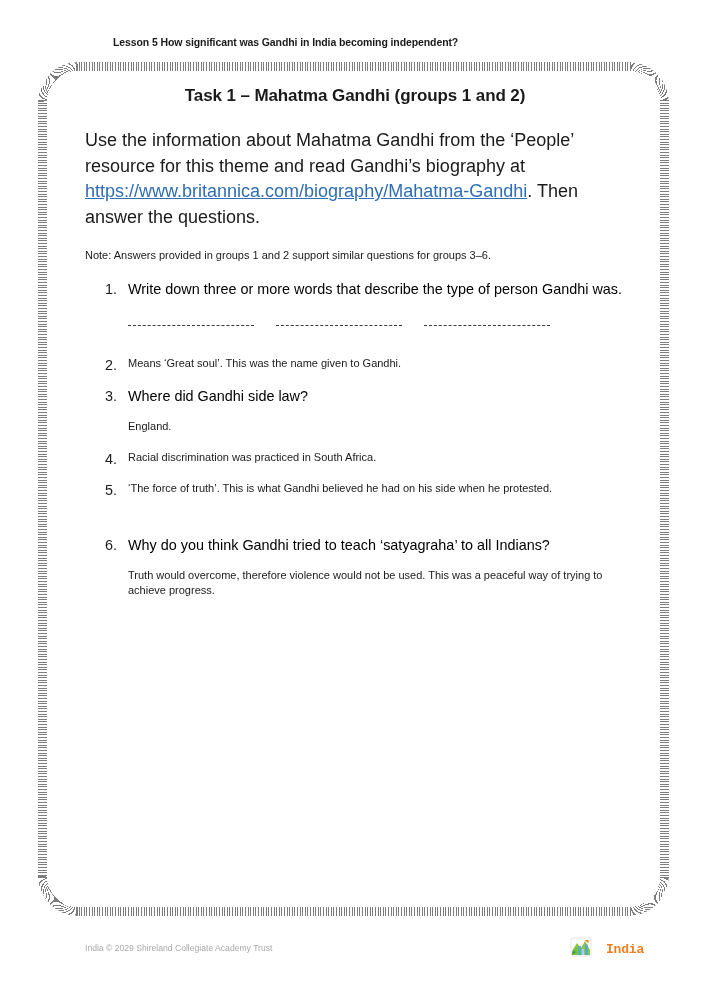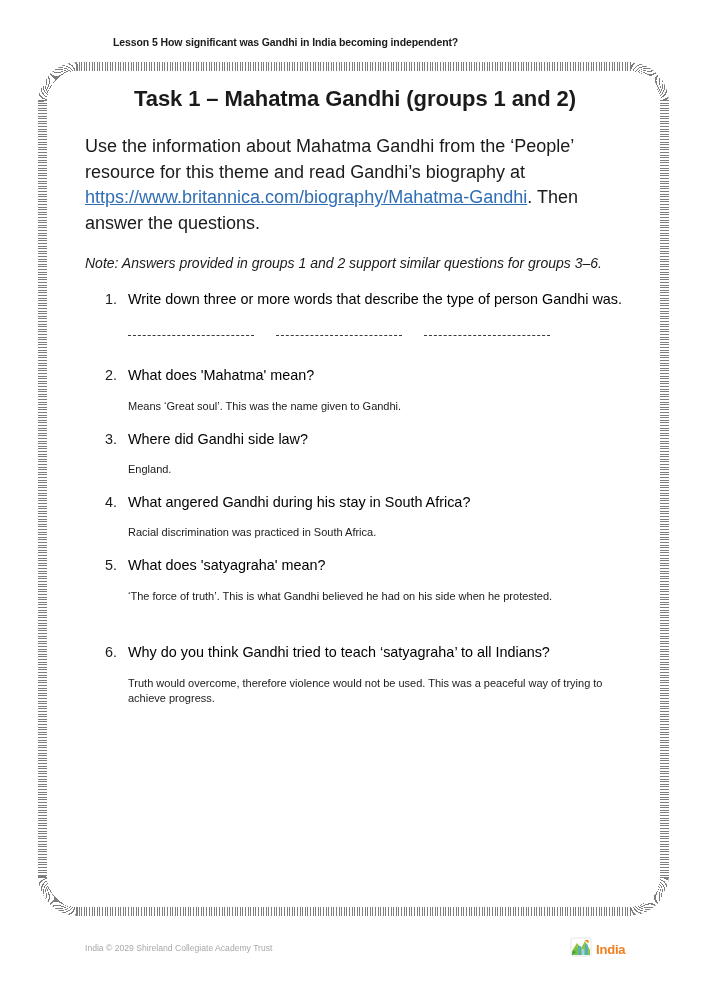--- a/index.html
+++ b/index.html
@@ -103,42 +103,41 @@
 
   
   .doc-body {
     position: absolute;
     left: 85px;
     top: 86px;
     width: 540px;
   }
   .task-title {
     text-align: center;
-    font-size: 22px;
+    font-size: 17px;
     font-weight: bold;
     color: #1a1a1a;
     margin: 0 0 22px 0;
     letter-spacing: -0.1px;
   }
   .intro {
     font-size: 18px;
     line-height: 1.42;
     margin: 0 0 18px 0;
     color: #1a1a1a;
   }
   .link {
     color: #2f6eb5;
     text-decoration: underline;
   }
   .note {
-    font-size: 14px;
+    font-size: 11px;
     line-height: 1.4;
     margin: 0 0 16px 0;
     color: #1a1a1a;
-    font-style: italic;
   }
 
   
   .qlist {
     margin: 0;
     padding: 0;
     list-style: none;
   }
   .qitem {
     position: relative;
@@ -186,21 +185,22 @@
     font-size: 8.6px;
     line-height: 1.45;
     color: #a8a8a8;
   }
   .logo {
     position: absolute;
     left: 570px;
     top: 937px;
     display: flex;
     align-items: center;
-    gap: 4px;
+    gap: 14px;
+    font-family: Liberation Mono, monospace;
   }
   .logo-mark { display: block; }
   .logo-word {
     font-size: 13px;
     font-weight: bold;
     color: #ef7f1f;
     letter-spacing: -0.2px;
   }
 </style>
 </head>
@@ -234,39 +234,36 @@
       <span class="qtext">Write down three or more words that describe the type of person Gandhi was.</span>
       <div class="blank-row">
         <span class="blank-line"></span>
         <span class="blank-line"></span>
         <span class="blank-line"></span>
       </div>
     </li>
 
     <li class="qitem">
       <span class="qnum">2.</span>
-      <span class="qtext">What does 'Mahatma' mean?</span>
       <div class="answer">Means ‘Great soul’. This was the name given to Gandhi.</div>
     </li>
 
     <li class="qitem">
       <span class="qnum">3.</span>
       <span class="qtext">Where did Gandhi side law?</span>
       <div class="answer">England.</div>
     </li>
 
     <li class="qitem">
       <span class="qnum">4.</span>
-      <span class="qtext">What angered Gandhi during his stay in South Africa?</span>
       <div class="answer">Racial discrimination was practiced in South Africa.</div>
     </li>
 
     <li class="qitem q-gap-xl">
       <span class="qnum">5.</span>
-      <span class="qtext">What does 'satyagraha' mean?</span>
       <div class="answer">‘The force of truth’. This is what Gandhi believed he had on his side when he protested.</div>
     </li>
 
     <li class="qitem">
       <span class="qnum">6.</span>
       <span class="qtext">Why do you think Gandhi tried to teach ‘satyagraha’ to all Indians?</span>
       <div class="answer">Truth would overcome, therefore violence would not be used. This was a peaceful way of trying to achieve progress.</div>
     </li>
 
   </ol>

